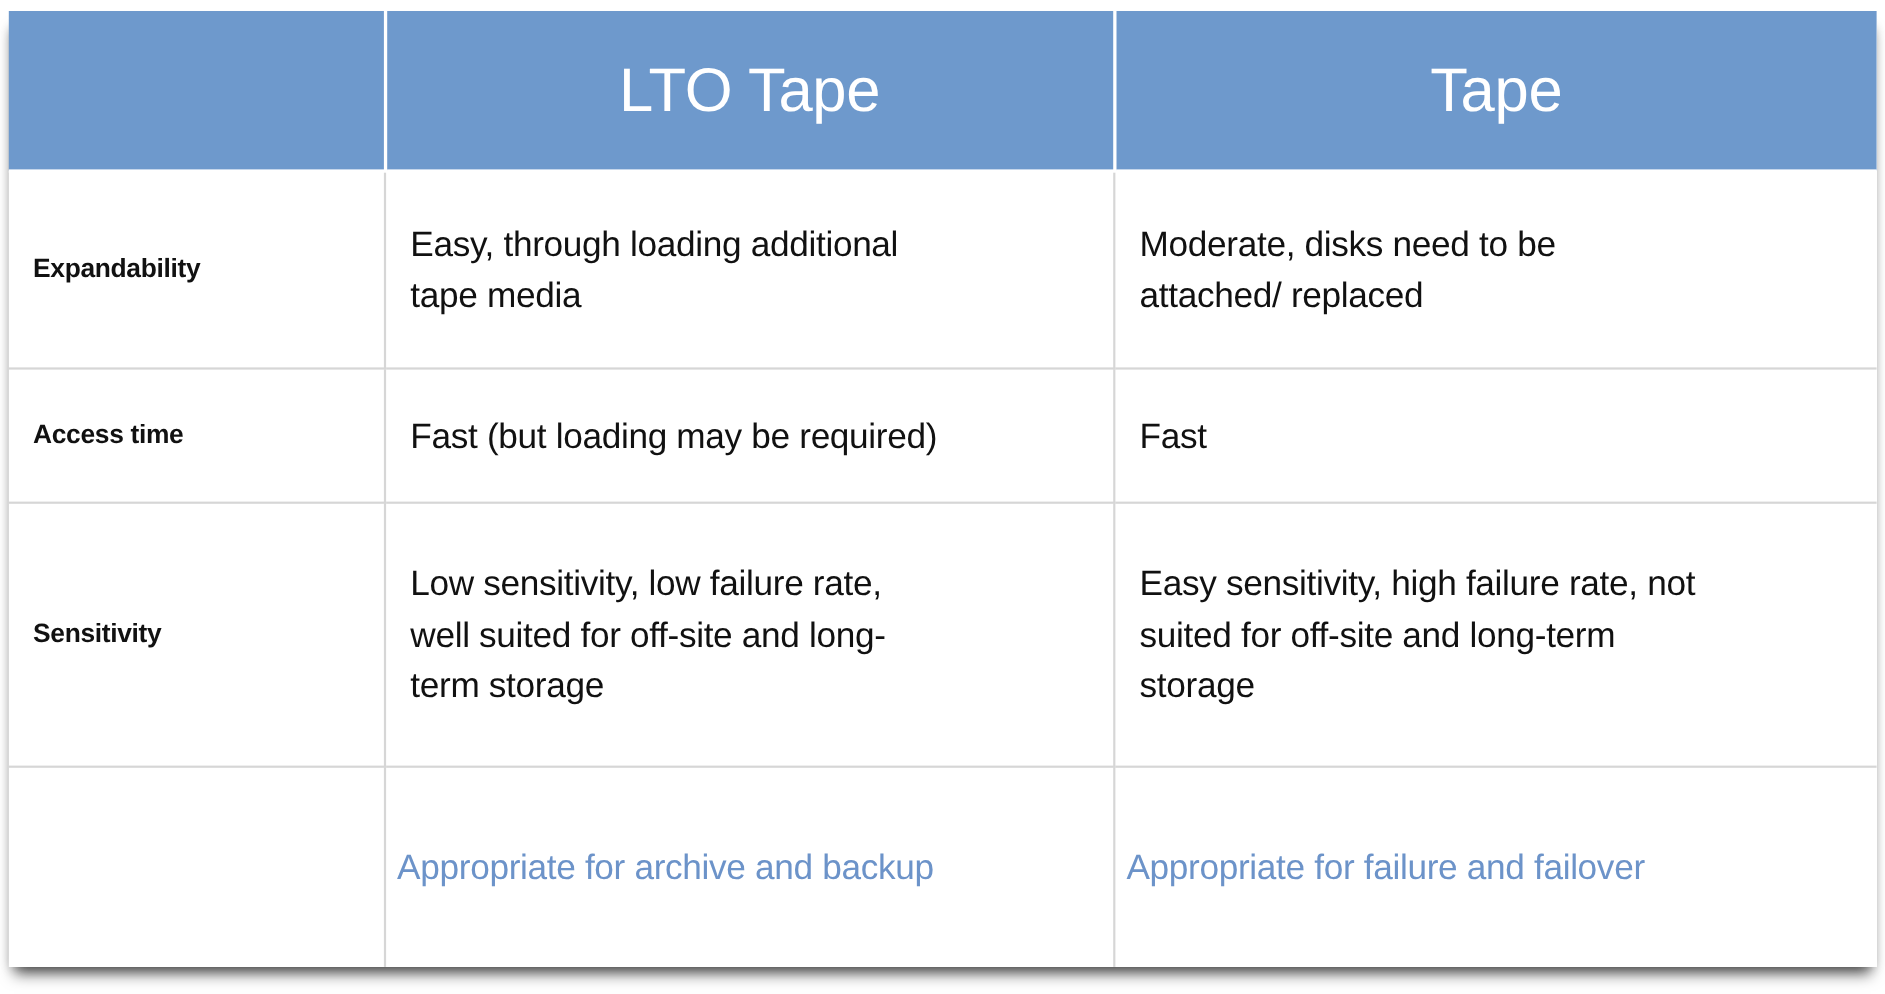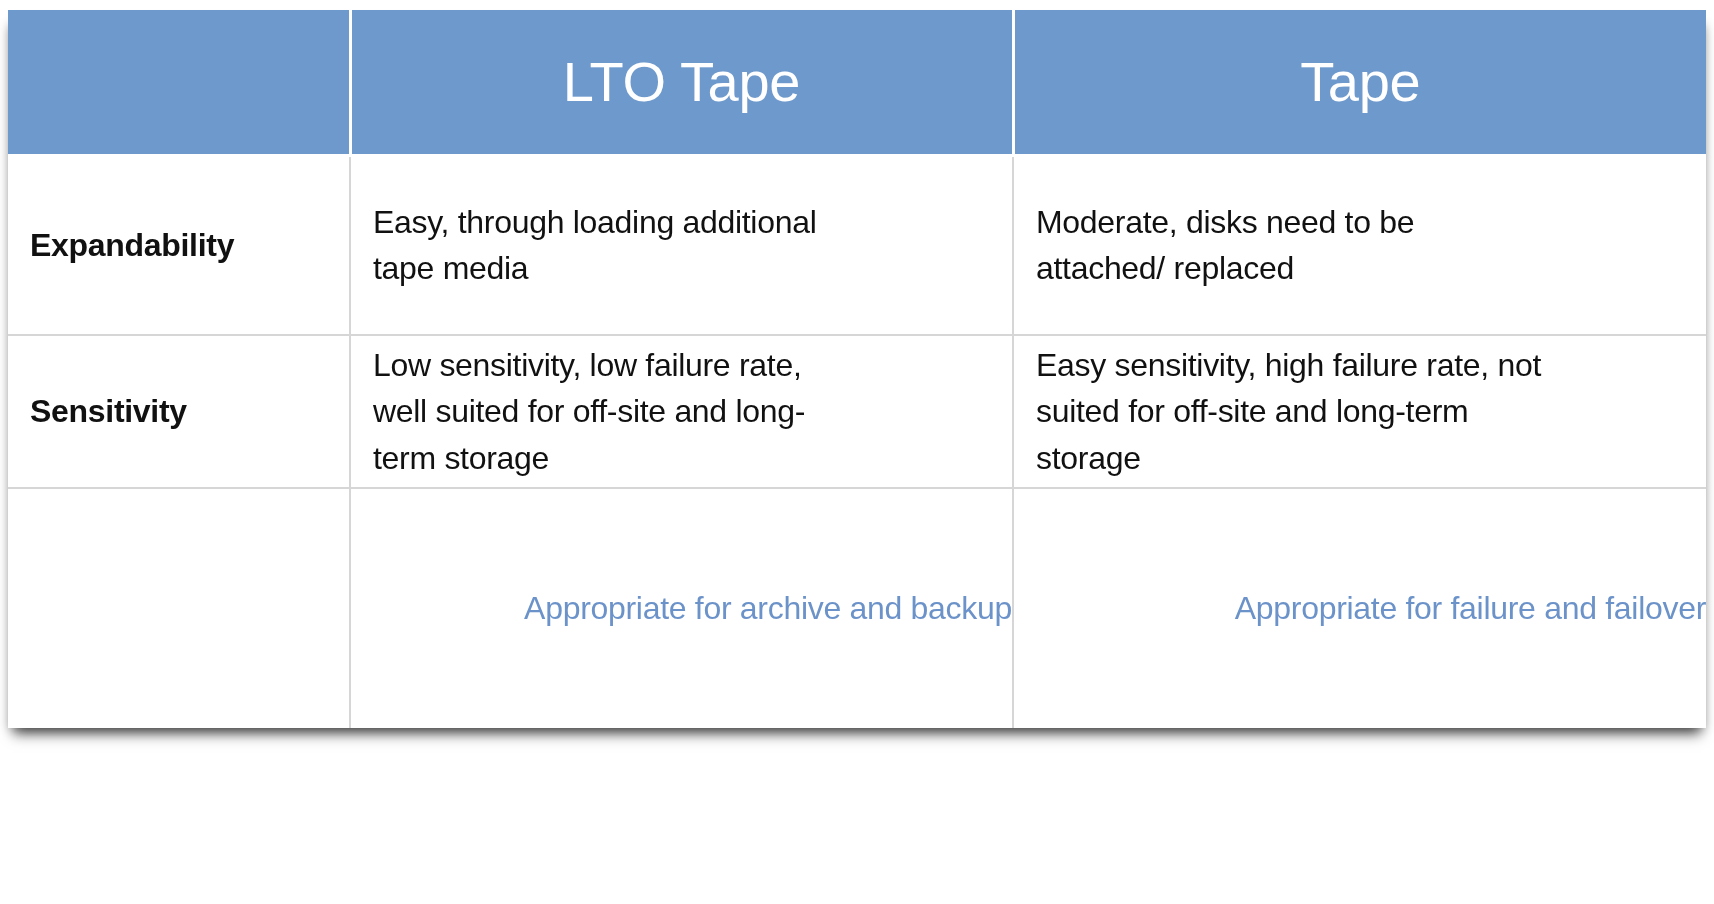--- a/index.html
+++ b/index.html
@@ -66,24 +66,24 @@
     padding: 6px 16px 6px 22px;
     white-space: pre-line;
     background: #FFFFFF;
   }
   td:first-child { border-left: none; }
   td:last-child  { border-right: none; }
   tbody tr:last-child td { border-bottom: none; }
 
   td.label {
     font-weight: 700;
-    font-size: 32px;
+    font-size: 24px;
   }
   td.summary {
-    text-align: right;
+    text-align: left;
     color: var(--highlight-text);
     padding-left: 10px;
     padding-right: 0;
   }
 </style>
 </head>
 <body>
 
 <div class="page">
   <table class="cmp">
@@ -101,20 +101,25 @@
     </thead>
     <tbody>
       <tr>
         <td class="label">Expandability</td>
         <td>Easy, through loading additional
 tape media</td>
         <td>Moderate, disks need to be
 attached/ replaced</td>
       </tr>
       <tr>
+        <td class="label">Access time</td>
+        <td>Fast (but loading may be required)</td>
+        <td>Fast</td>
+      </tr>
+      <tr>
         <td class="label">Sensitivity</td>
         <td>Low sensitivity, low failure rate,
 well suited for off-site and long-
 term storage</td>
         <td>Easy sensitivity, high failure rate, not
 suited for off-site and long-term
 storage</td>
       </tr>
       <tr>
         <td class="label"></td>

